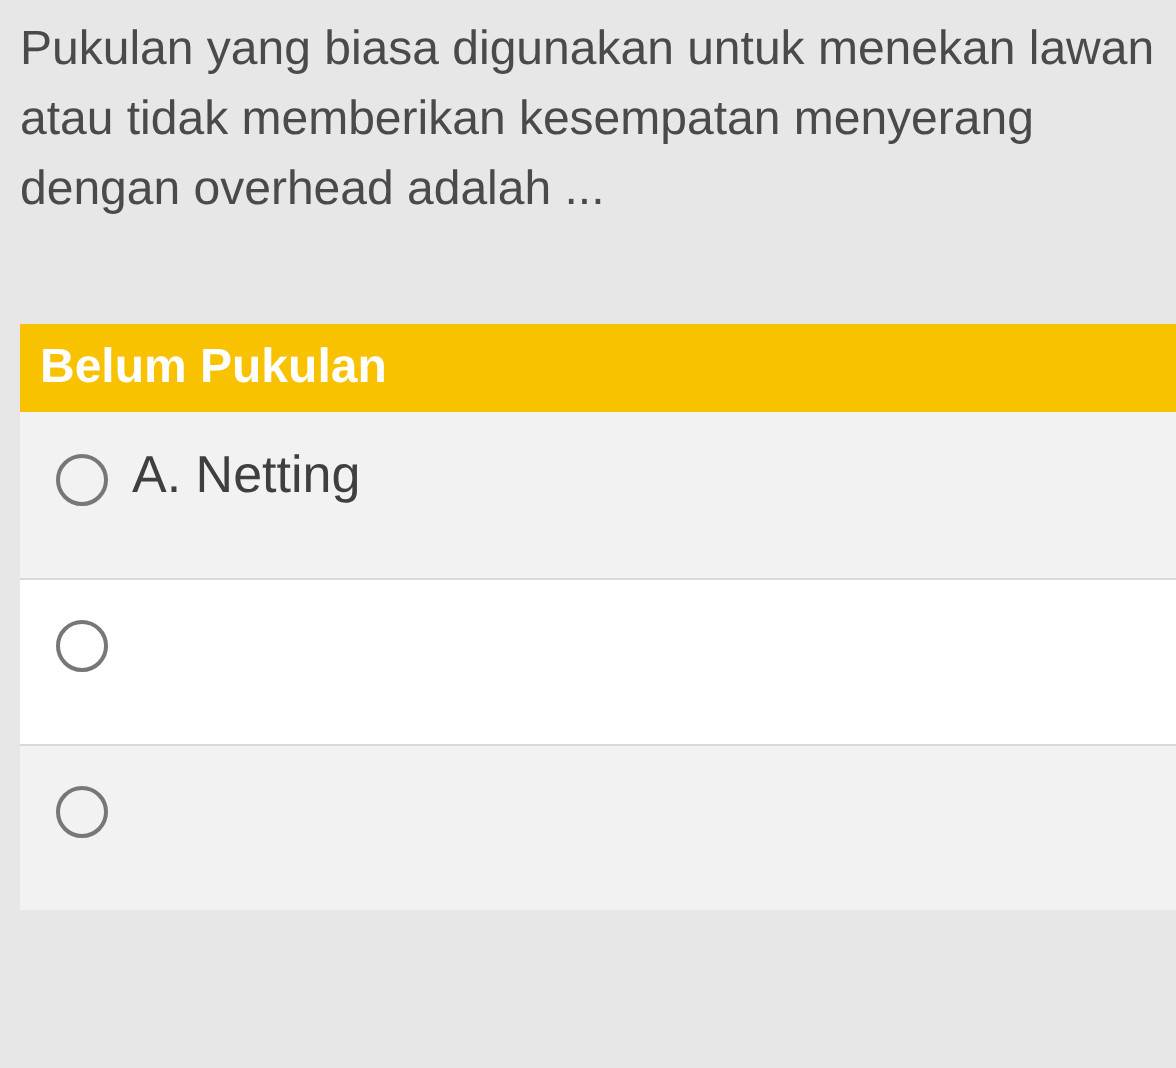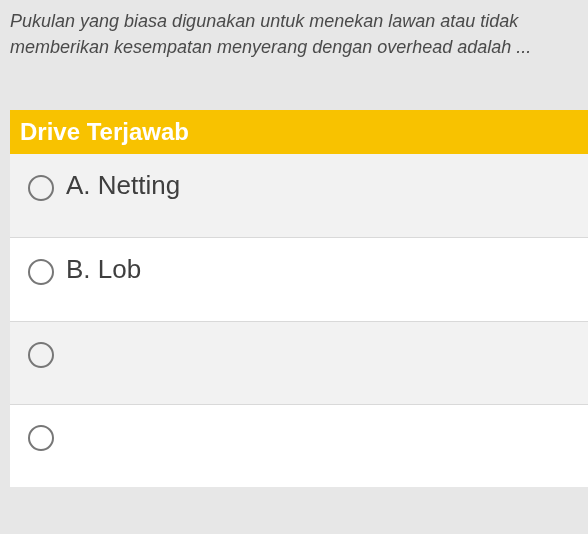--- a/index.html
+++ b/index.html
@@ -5,25 +5,24 @@
     * { margin: 0; padding: 0; box-sizing: border-box; }
     body {
       width: 588px;
       height: 534px;
       font-family: 'Segoe UI', Tahoma, Arial, sans-serif;
       background: #e7e7e7;
       overflow: hidden;
     }
     .question {
       padding: 8px 10px 50px 10px;
-      font-size: 18px;
+      font-size: 24px;
       line-height: 1.45;
       color: #4a4a4a;
       background: #e7e7e7;
-      font-style: italic;
     }
     .answer-block {
       margin-left: 10px;
       background: #fff;
     }
     .status-bar {
       background: #f8c200;
       color: #fff;
       font-weight: 700;
       font-size: 24px;
@@ -62,29 +61,25 @@
       display: flex;
       flex-direction: column;
     }
   </style>
 </head>
 <body>
 
 <div class="question">Pukulan yang biasa digunakan untuk menekan lawan atau tidak memberikan kesempatan menyerang dengan overhead adalah ...</div>
 
 <div class="answer-block">
-  <div class="status-bar">Drive Terjawab</div>
+  <div class="status-bar">Belum Pukulan</div>
   <div class="options-list">
     <div class="option">
       <span class="radio"></span>
       <span class="option-label">A. Netting</span>
-    </div>
-    <div class="option">
-      <span class="radio"></span>
-      <span class="option-label">B. Lob</span>
     </div>
     <div class="option">
       <span class="radio"></span>
     </div>
     <div class="option">
       <span class="radio"></span>
     </div>
   </div>
 </div>
 

